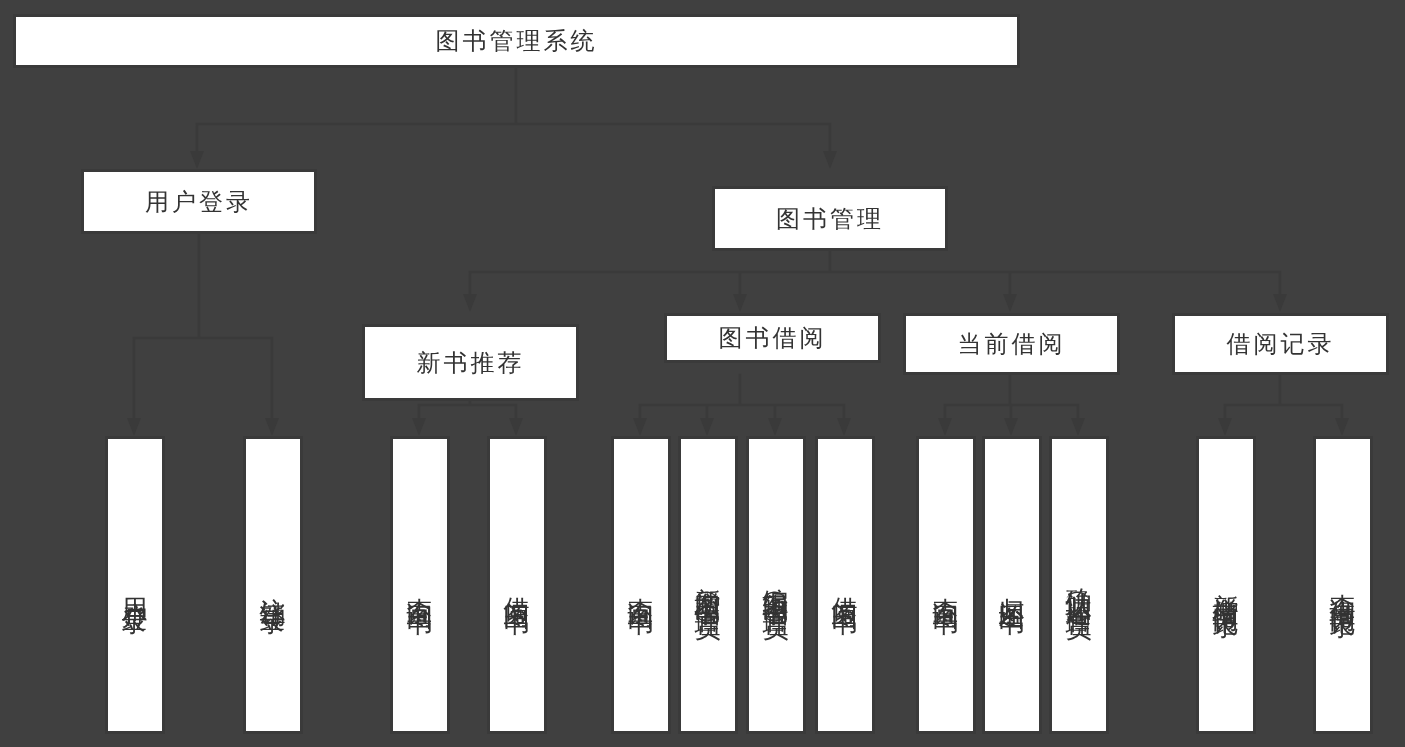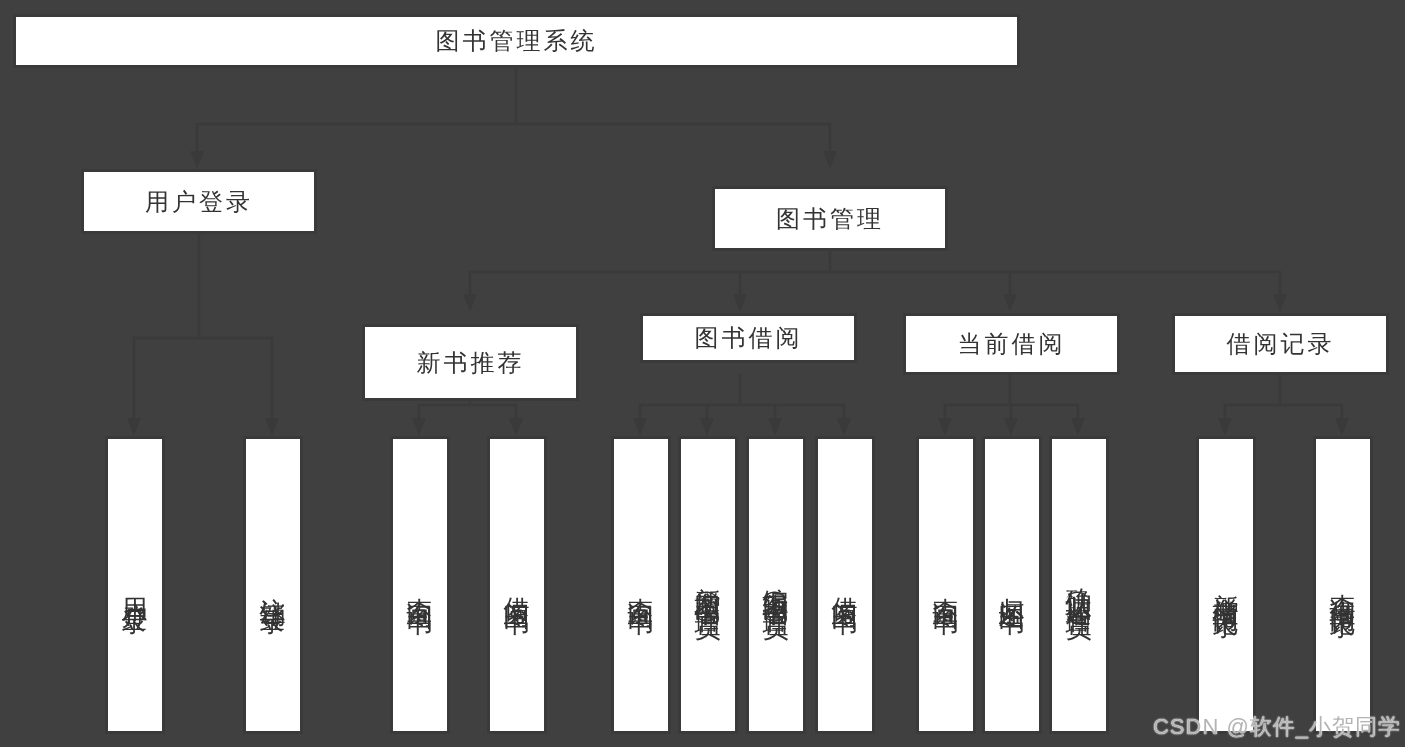--- a/index.html
+++ b/index.html
@@ -96,21 +96,21 @@
       <polygon points="1335,418 1349,418 1342,436"></polygon>
     </g>
   </svg>
 
   <div class="box" style="left:13px; top:14px; width:1007px; height:54px;">图书管理系统</div>
 
   <div class="box" style="left:81px; top:169px; width:236px; height:65px;">用户登录</div>
   <div class="box" style="left:712px; top:186px; width:236px; height:65px;">图书管理</div>
 
   <div class="box" style="left:362px; top:324px; width:217px; height:77px;">新书推荐</div>
-  <div class="box" style="left:640px; top:313px; width:217px; height:50px;font-family:Liberation Serif, serif;">图书借阅</div>
+  <div class="box" style="left:664px; top:313px; width:217px; height:50px;font-family:Liberation Serif, serif;">图书借阅</div>
   <div class="box" style="left:903px; top:313px; width:217px; height:62px;">当前借阅</div>
   <div class="box" style="left:1172px; top:313px; width:217px; height:62px;">借阅记录</div>
 
   <div class="vbox" style="left:105px; top:436px; width:60px; height:298px;">用户登录</div>
   <div class="vbox" style="left:243px; top:436px; width:60px; height:298px;">注销登录</div>
 
   <div class="vbox" style="left:390px; top:436px; width:60px; height:298px;">查询图书</div>
   <div class="vbox" style="left:487px; top:436px; width:60px; height:298px;">借阅图书</div>
 
   <div class="vbox" style="left:611px; top:436px; width:60px; height:298px;">查询图书</div>
@@ -118,15 +118,14 @@
   <div class="vbox" style="left:746px; top:436px; width:60px; height:298px;">编辑图书（管理员）</div>
   <div class="vbox" style="left:815px; top:436px; width:60px; height:298px;">借阅图书</div>
 
   <div class="vbox" style="left:916px; top:436px; width:60px; height:298px;">查询图书</div>
   <div class="vbox" style="left:982px; top:436px; width:60px; height:298px;">归还图书</div>
   <div class="vbox" style="left:1049px; top:436px; width:60px; height:298px;">确认归还（管理员）</div>
 
   <div class="vbox" style="left:1196px; top:436px; width:60px; height:298px;">新增借阅记录</div>
   <div class="vbox" style="left:1313px; top:436px; width:60px; height:298px;">查询借阅记录</div>
 
-  <div class="watermark">CSDN @软件_小贺同学</div>
 
 </div>
 
 </body></html>

